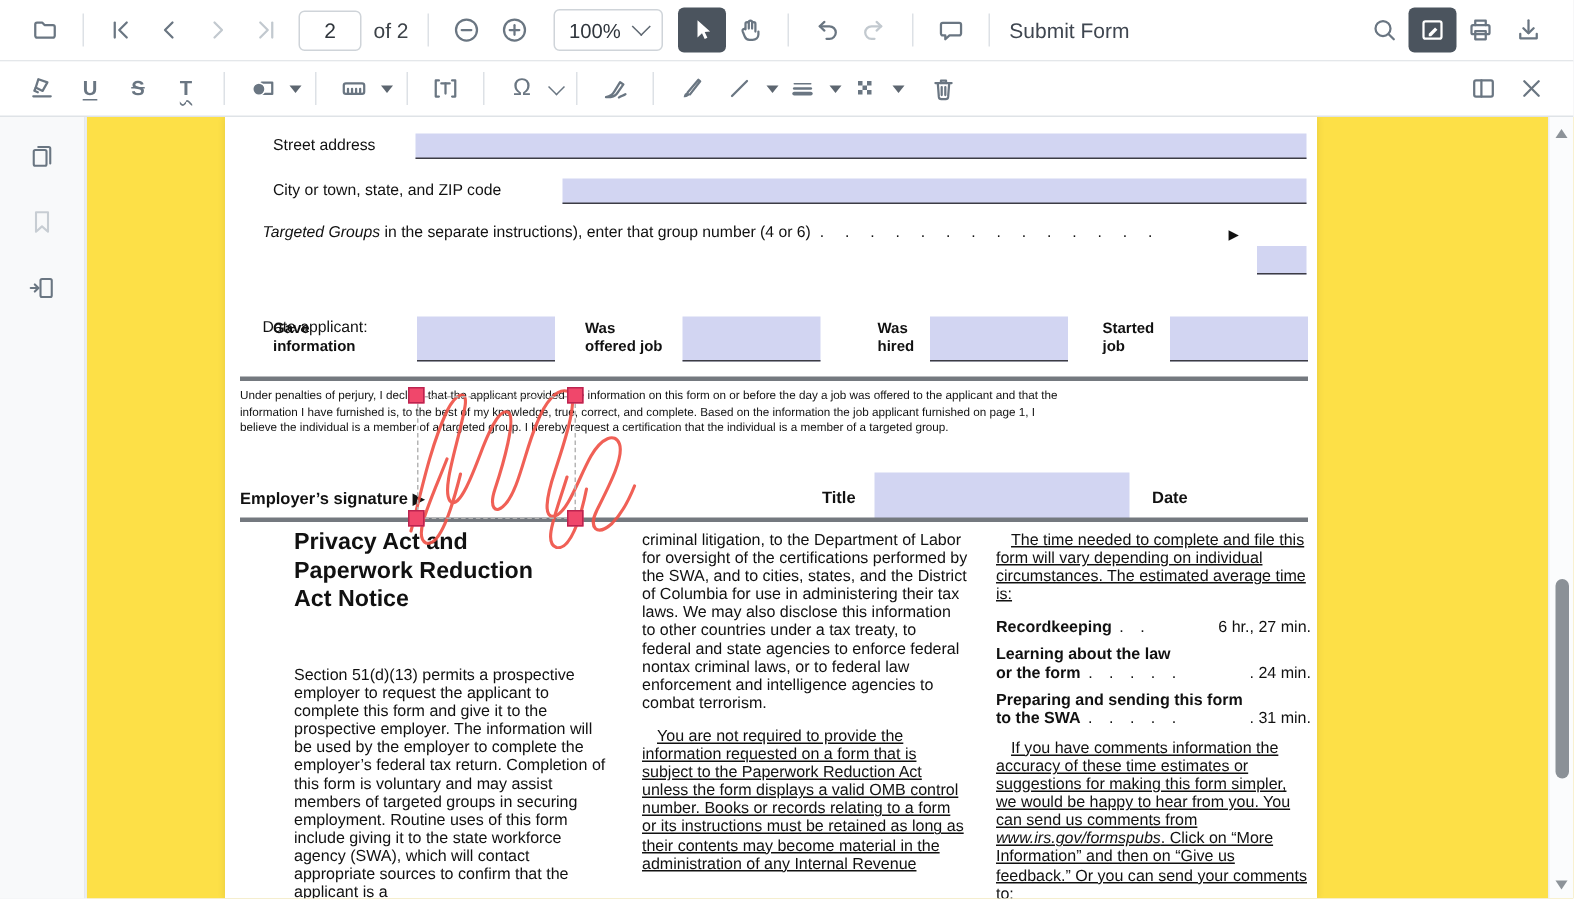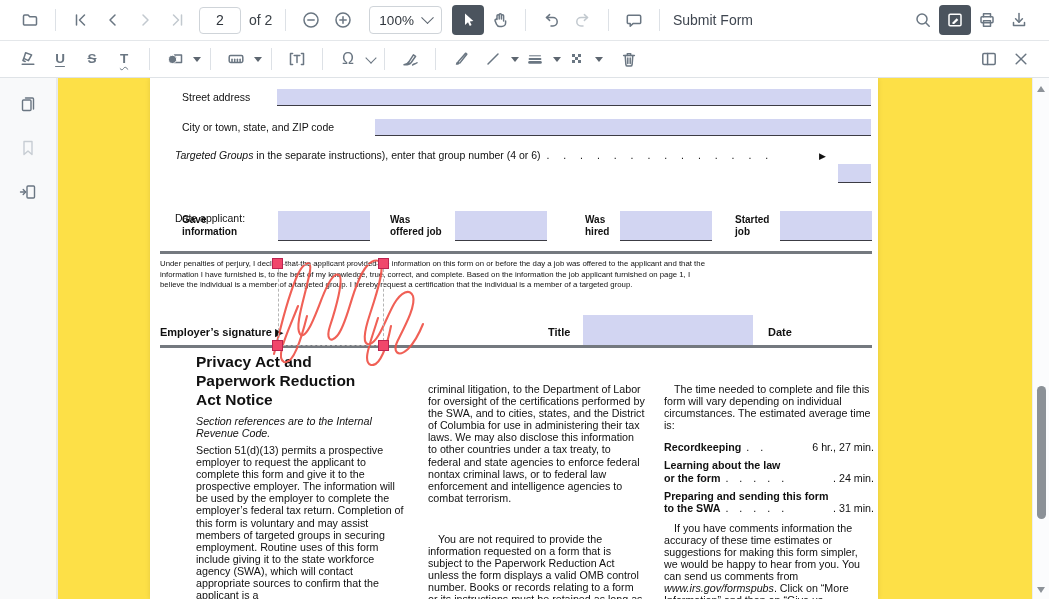--- a/index.html
+++ b/index.html
@@ -75,22 +75,22 @@
   .sigline { position:absolute; font-size:11px; font-weight:bold; white-space:nowrap; }
 
   
   .sigsvg { position:absolute; left:110px; top:176px; width:180px; height:112px; z-index:3; }
   .selbox { position:absolute; left:128px; top:186px; width:106px; height:82px; border:1.5px dashed #b5b5b5; z-index:4; }
   .handle { position:absolute; width:11px; height:11px; background:#f0476b; border:1px solid #bb2450; z-index:5; cursor:grab; }
 
   
   .ph { position:absolute; left:46px; top:274px; font-size:15.5px; line-height:19px; font-weight:bold; }
   .pcol { position:absolute; font-size:10.7px; line-height:12.1px; text-align:left; }
-  .pcol .ind { text-indent:10px; }
-  .pcol p { margin-bottom:10px;margin-top:29px; }
+  .pcol .ind { text-indent:10px;text-decoration:underline; }
+  .pcol p { margin-bottom:10px; }
   .it { font-style:italic; }
   .te-row { margin:6px 0; }
   .te-l1 { font-weight:bold; }
   .te-l1:empty { display:none; }
   .te-l2 { display:flex; align-items:baseline; }
   .te-l2 b { white-space:nowrap; }
   .te-dots { flex:1; overflow:hidden; white-space:nowrap; padding:0 5px; word-spacing:8px; }
   .te-val { white-space:nowrap;margin-left:40px; }
 </style>
 </head>
@@ -409,21 +409,20 @@
       <div class="ffield noline" style="left:433px; top:237px; width:170px; height:31px;"></div>
       <span class="sigline" style="left:618px; top:248px;">Date</span>
       <div class="hrule" style="top:267px;"></div>
 
       <div class="ph">
         <div>Privacy Act and</div>
         <div>Paperwork Reduction</div>
         <div>Act Notice</div>
       </div>
 
-      <div class="pcol it" style="left:46px; top:337px; width:212px;">Section references are to the Internal Revenue Code.</div>
       <div class="pcol" style="left:46px; top:366px; width:212px;">Section 51(d)(13) permits a prospective employer to request the applicant to complete this form and give it to the prospective employer. The information will be used by the employer to complete the employer’s federal tax return. Completion of this form is voluntary and may assist members of targeted groups in securing employment. Routine uses of this form include giving it to the state workforce agency (SWA), which will contact appropriate sources to confirm that the applicant is a</div>
 
       <div class="pcol" style="left:278px; top:276px; width:217px;">
         <p>criminal litigation, to the Department of Labor for oversight of the certifications performed by the SWA, and to cities, states, and the District of Columbia for use in administering their tax laws. We may also disclose this information to other countries under a tax treaty, to federal and state agencies to enforce federal nontax criminal laws, or to federal law enforcement and intelligence agencies to combat terrorism.</p>
         <p class="ind">You are not required to provide the information requested on a form that is subject to the Paperwork Reduction Act unless the form displays a valid OMB control number. Books or records relating to a form or its instructions must be retained as long as their contents may become material in the administration of any Internal Revenue</p>
       </div>
 
       <div class="pcol" style="left:514px; top:276px; width:210px;">
         <p class="ind">The time needed to complete and file this form will vary depending on individual circumstances. The estimated average time is:</p>
         <div class="te-row">

